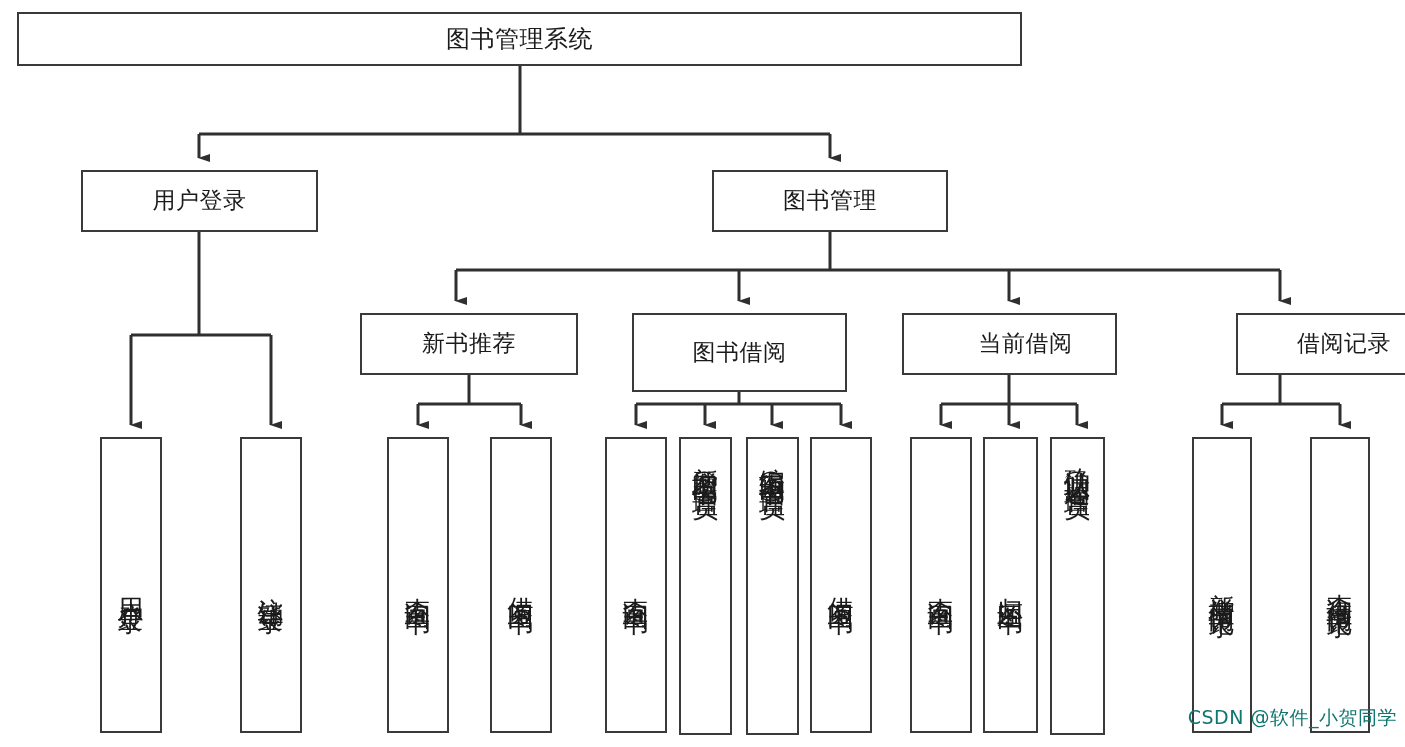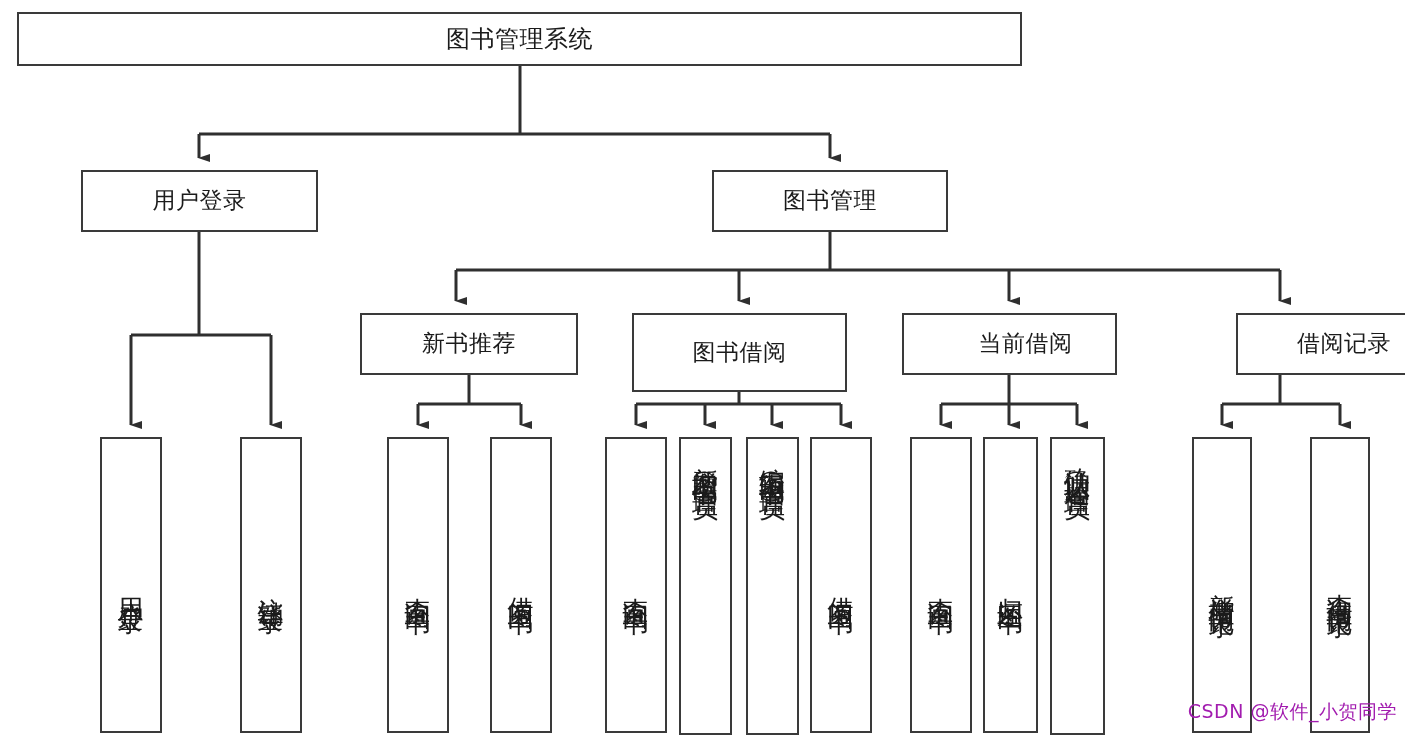--- a/index.html
+++ b/index.html
@@ -60,23 +60,23 @@
     letter-spacing: 4px;
     white-space: nowrap;
   }
   .node.vert.mid {
     align-items: center;
     padding-top: 0;
   }
   .watermark {
     position: absolute;
     right: 8px;
-    bottom: 22px;
+    bottom: 16px;
     font-size: 19px;
-    color: #a21caf;
+    color: #0f766e;
     white-space: nowrap;
     letter-spacing: 0.5px;
   }
 </style>
 </head>
 <body>
 
 <div id="canvas">
 
   <svg class="wires" viewBox="0 0 1405 747">

